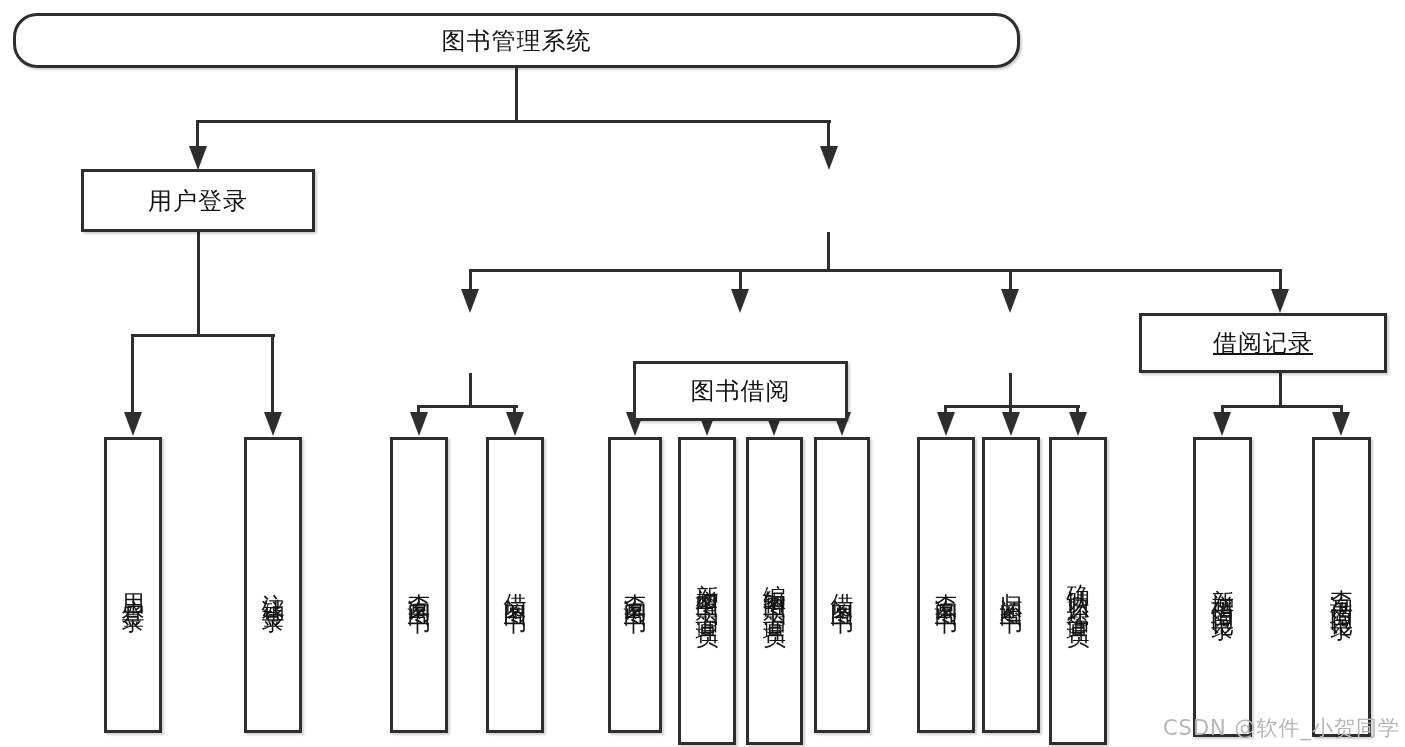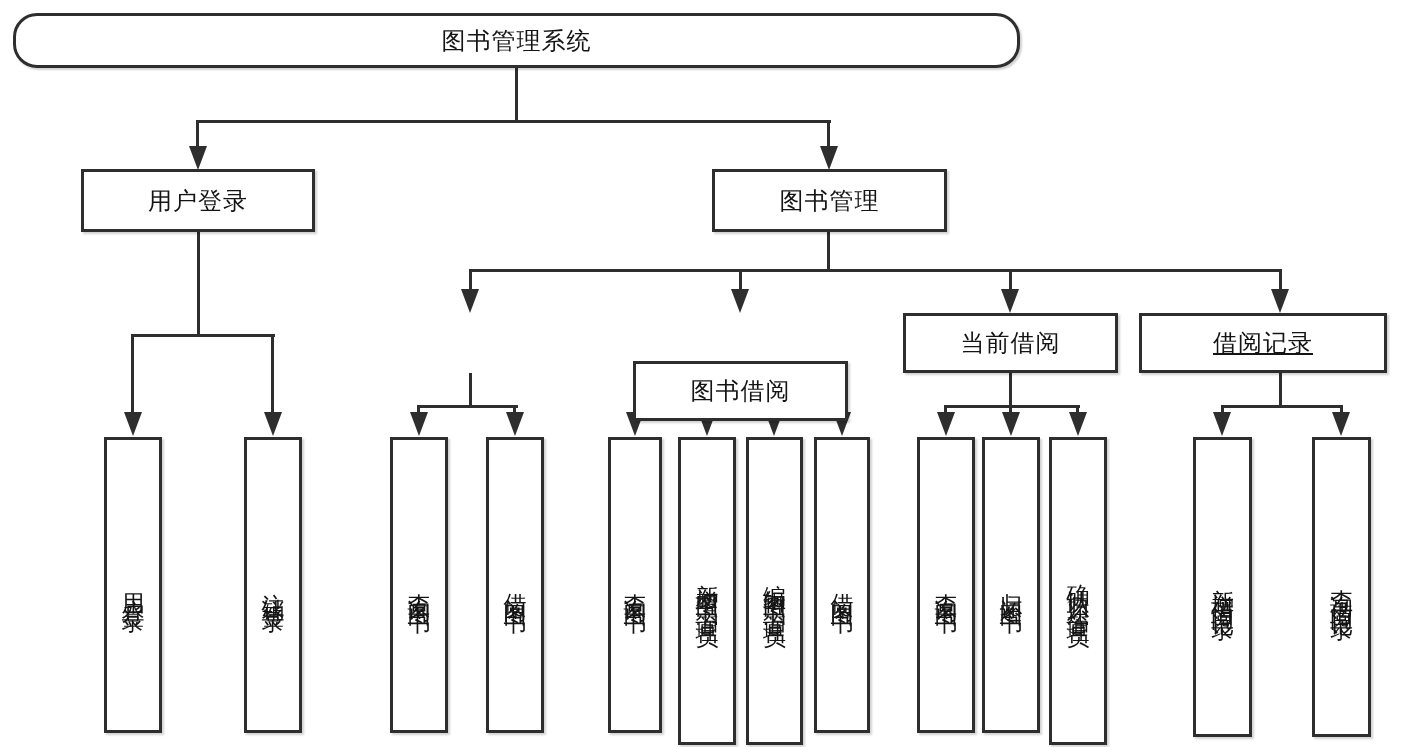--- a/index.html
+++ b/index.html
@@ -74,42 +74,40 @@
   <div class="box" style="left:13px; top:13px; width:1007px; height:55px;border-radius:24px;">图书管理系统</div>
 
   <div class="vline" style="left:515px; top:68px; height:52px;"></div>
   <div class="hline" style="left:196px; top:120px; width:635px;"></div>
   <div class="vline" style="left:196px; top:120px; height:30px;"></div>
   <div class="arrow" style="left:189px; top:146px;"></div>
   <div class="vline" style="left:827px; top:120px; height:30px;"></div>
   <div class="arrow" style="left:820px; top:146px;"></div>
 
   <div class="box" style="left:81px; top:169px; width:234px; height:63px;">用户登录</div>
-  <div class="box" style="left:712px; top:169px; width:235px; height:63px;">图书管理</div>
 
   <div class="vline" style="left:197px; top:232px; height:104px;"></div>
   <div class="hline" style="left:131px; top:334px; width:144px;"></div>
   <div class="vline" style="left:131px; top:334px; height:80px;"></div>
   <div class="arrow" style="left:124px; top:412px;"></div>
   <div class="vline" style="left:271px; top:334px; height:80px;"></div>
   <div class="arrow" style="left:264px; top:412px;"></div>
 
   <div class="vline" style="left:827px; top:232px; height:40px;"></div>
   <div class="hline" style="left:469px; top:269px; width:813px;"></div>
   <div class="vline" style="left:469px; top:269px; height:22px;"></div>
   <div class="arrow" style="left:461px; top:289px;"></div>
   <div class="vline" style="left:739px; top:269px; height:22px;"></div>
   <div class="arrow" style="left:731px; top:289px;"></div>
   <div class="vline" style="left:1009px; top:269px; height:22px;"></div>
   <div class="arrow" style="left:1001px; top:289px;"></div>
   <div class="vline" style="left:1279px; top:269px; height:22px;"></div>
   <div class="arrow" style="left:1271px; top:289px;"></div>
 
   <div class="box" style="left:633px; top:313px; width:215px; height:60px;margin-top:48px;">图书借阅</div>
-  <div class="box" style="left:903px; top:313px; width:215px; height:60px;">当前借阅</div>
   <div class="box" style="left:1139px; top:313px; width:248px; height:60px;text-decoration:underline;">借阅记录</div>
 
   <div class="vline" style="left:469px; top:373px; height:34px;"></div>
   <div class="hline" style="left:417px; top:405px; width:101px;"></div>
   <div class="vline" style="left:417px; top:405px; height:10px;"></div>
   <div class="arrow" style="left:410px; top:412px;"></div>
   <div class="vline" style="left:513px; top:405px; height:10px;"></div>
   <div class="arrow" style="left:506px; top:412px;"></div>
 
   <div class="vline" style="left:739px; top:373px; height:34px;"></div>
@@ -150,14 +148,15 @@
   <div class="box vbox" style="left:746px; top:437px; width:57px; height:308px;">编辑图书（管理员）</div>
   <div class="box vbox" style="left:814px; top:437px; width:56px; height:296px;">借阅图书</div>
 
   <div class="box vbox" style="left:917px; top:437px; width:58px; height:296px;">查询图书</div>
   <div class="box vbox" style="left:982px; top:437px; width:58px; height:296px;">归还图书</div>
   <div class="box vbox" style="left:1049px; top:437px; width:58px; height:308px;">确认归还（管理员）</div>
 
   <div class="box vbox" style="left:1193px; top:437px; width:59px; height:300px;">新增借阅记录</div>
   <div class="box vbox" style="left:1312px; top:437px; width:59px; height:300px;">查询借阅记录</div>
 
+  <div class="watermark">CSDN @软件_小贺同学</div>
 
 </div>
 
 </body></html>

